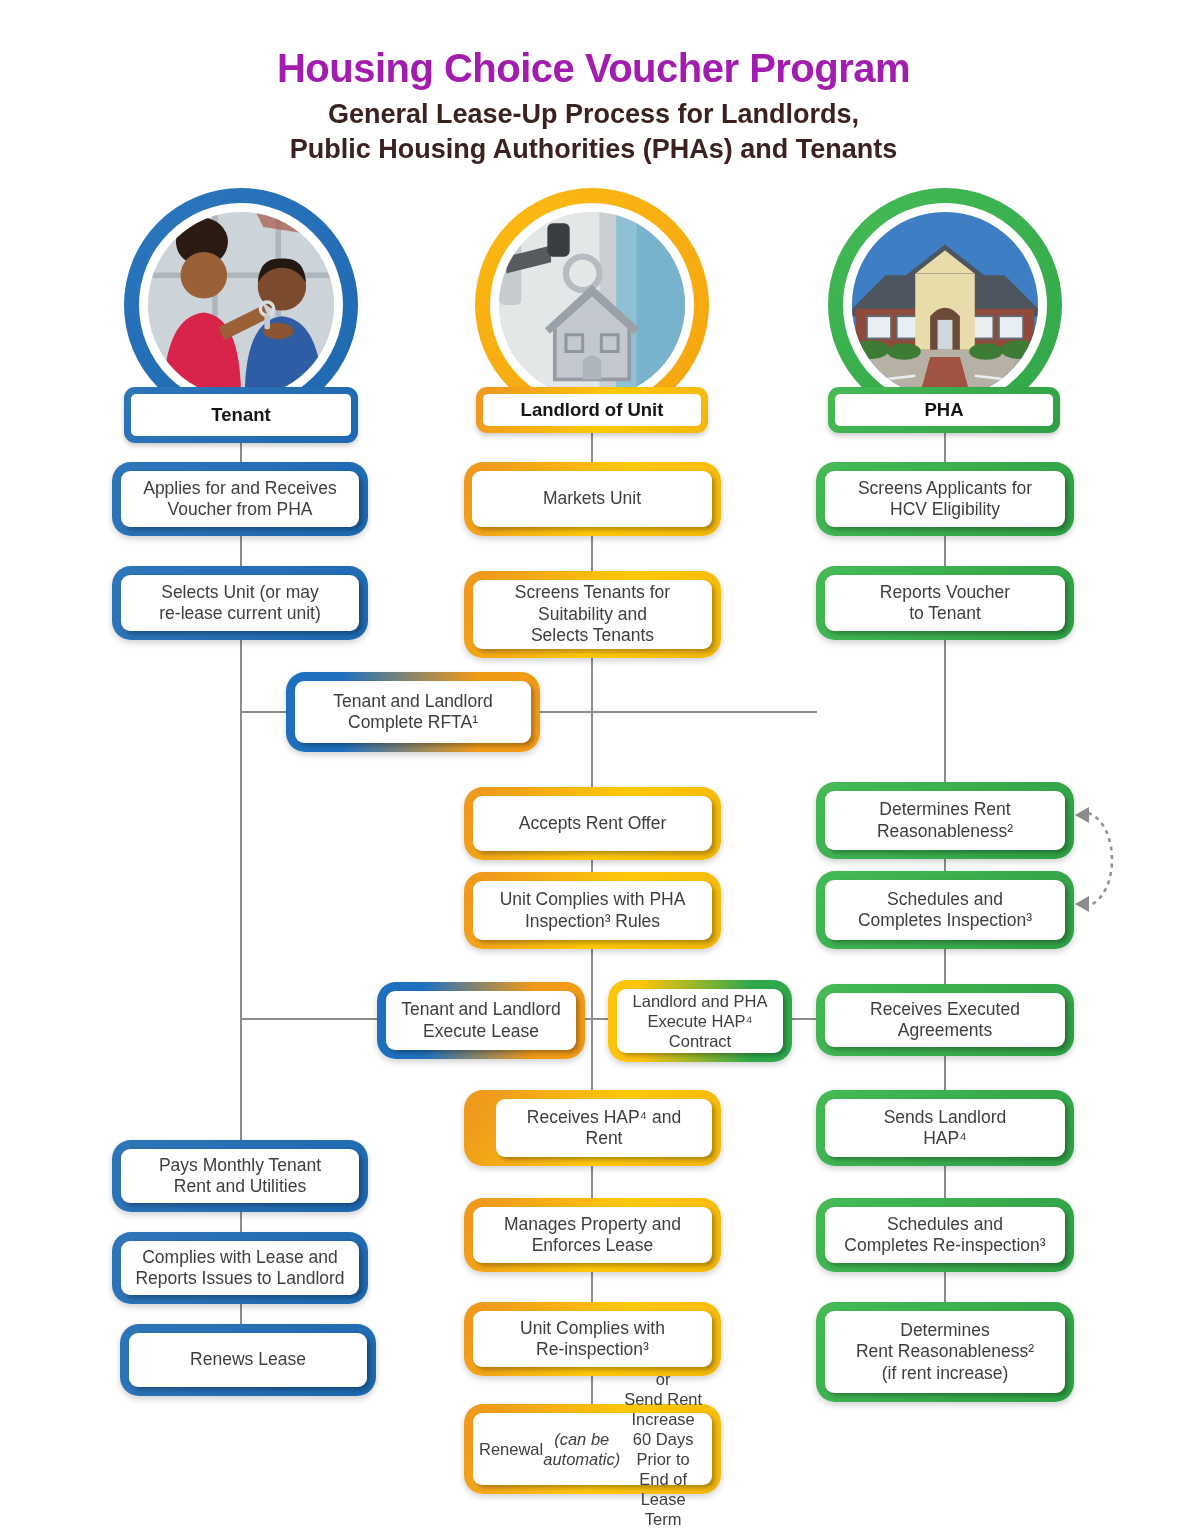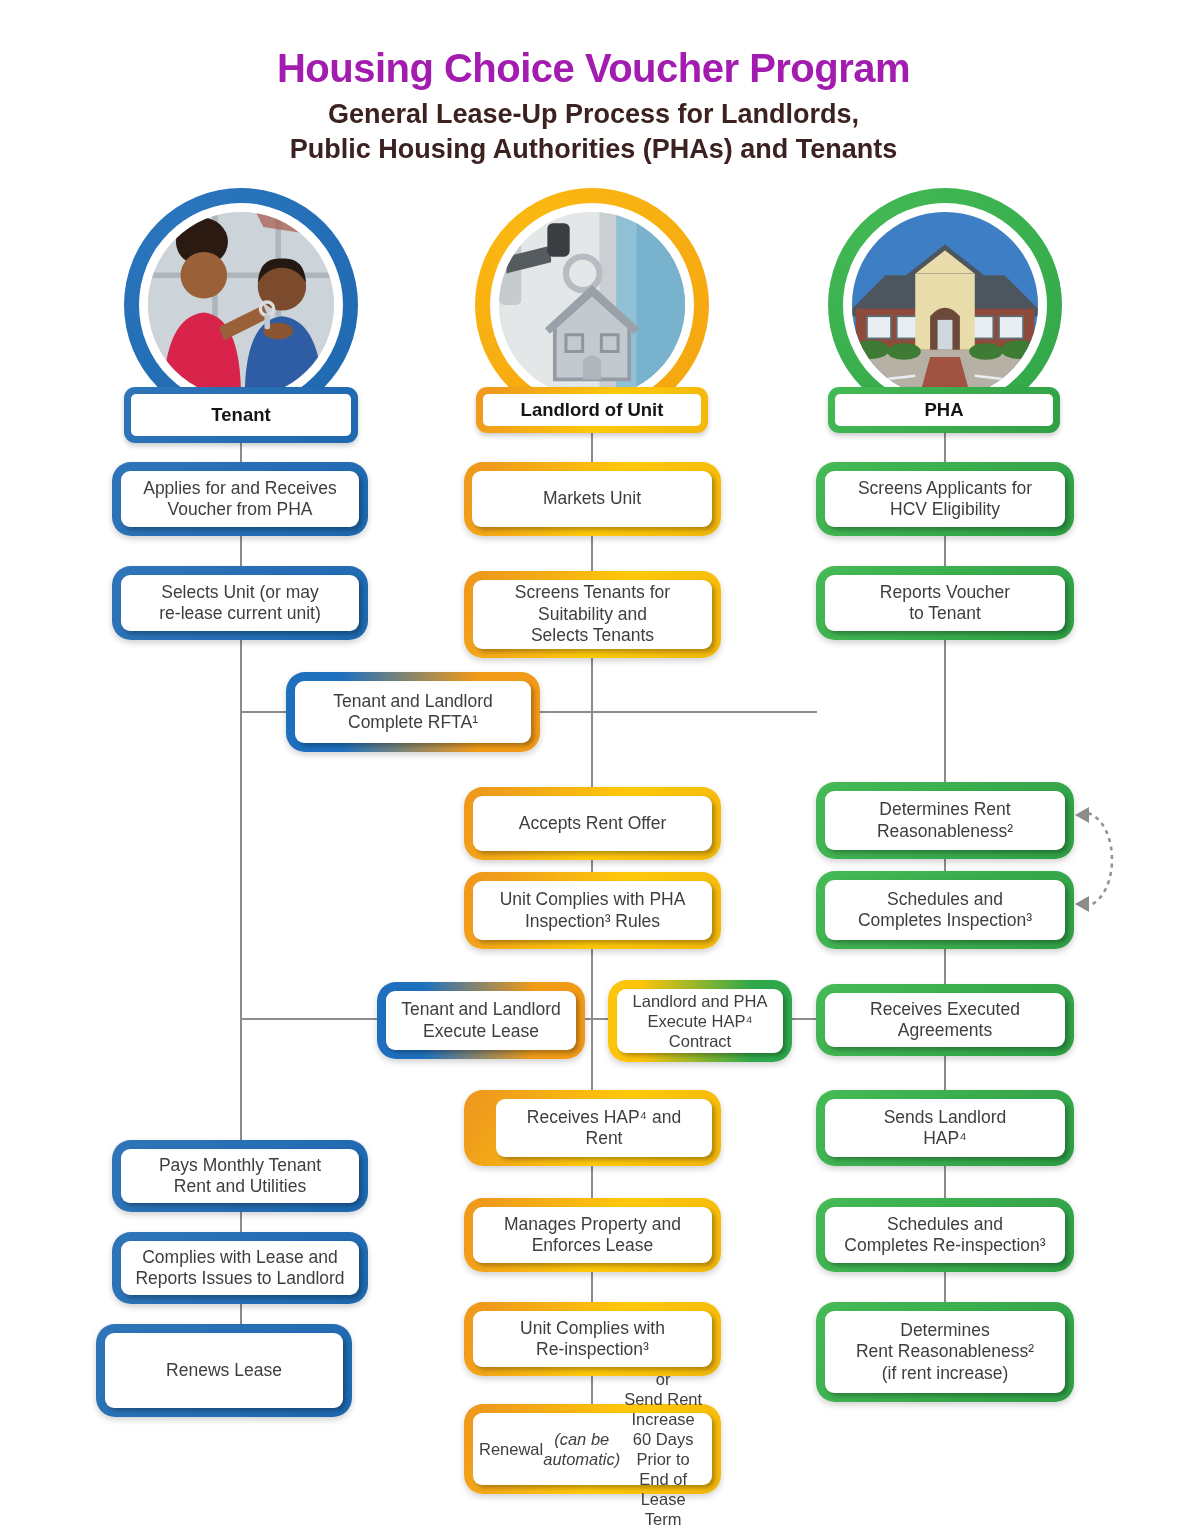--- a/index.html
+++ b/index.html
@@ -169,21 +169,21 @@
 re-lease current unit)</div>
   </div>
   <div class="node blue" style="left:112px;top:1140px;width:256px;height:72px;">
     <div class="inner">Pays Monthly Tenant
 Rent and Utilities</div>
   </div>
   <div class="node blue" style="left:112px;top:1232px;width:256px;height:72px;">
     <div class="inner">Complies with Lease and
 Reports Issues to Landlord</div>
   </div>
-  <div class="node blue" style="left:96px;top:1324px;width:256px;height:93px;">
+  <div class="node blue" style="left:120px;top:1324px;width:256px;height:72px;">
     <div class="inner">Renews Lease</div>
   </div>
 
   <div class="node gold" style="left:464px;top:462px;width:257px;height:74px;padding-left:8px;">
     <div class="inner">Markets Unit</div>
   </div>
   <div class="node gold" style="left:464px;top:559px;width:257px;height:87px;margin-top:12px;">
     <div class="inner">Screens Tenants for
 Suitability and
 Selects Tenants</div>

